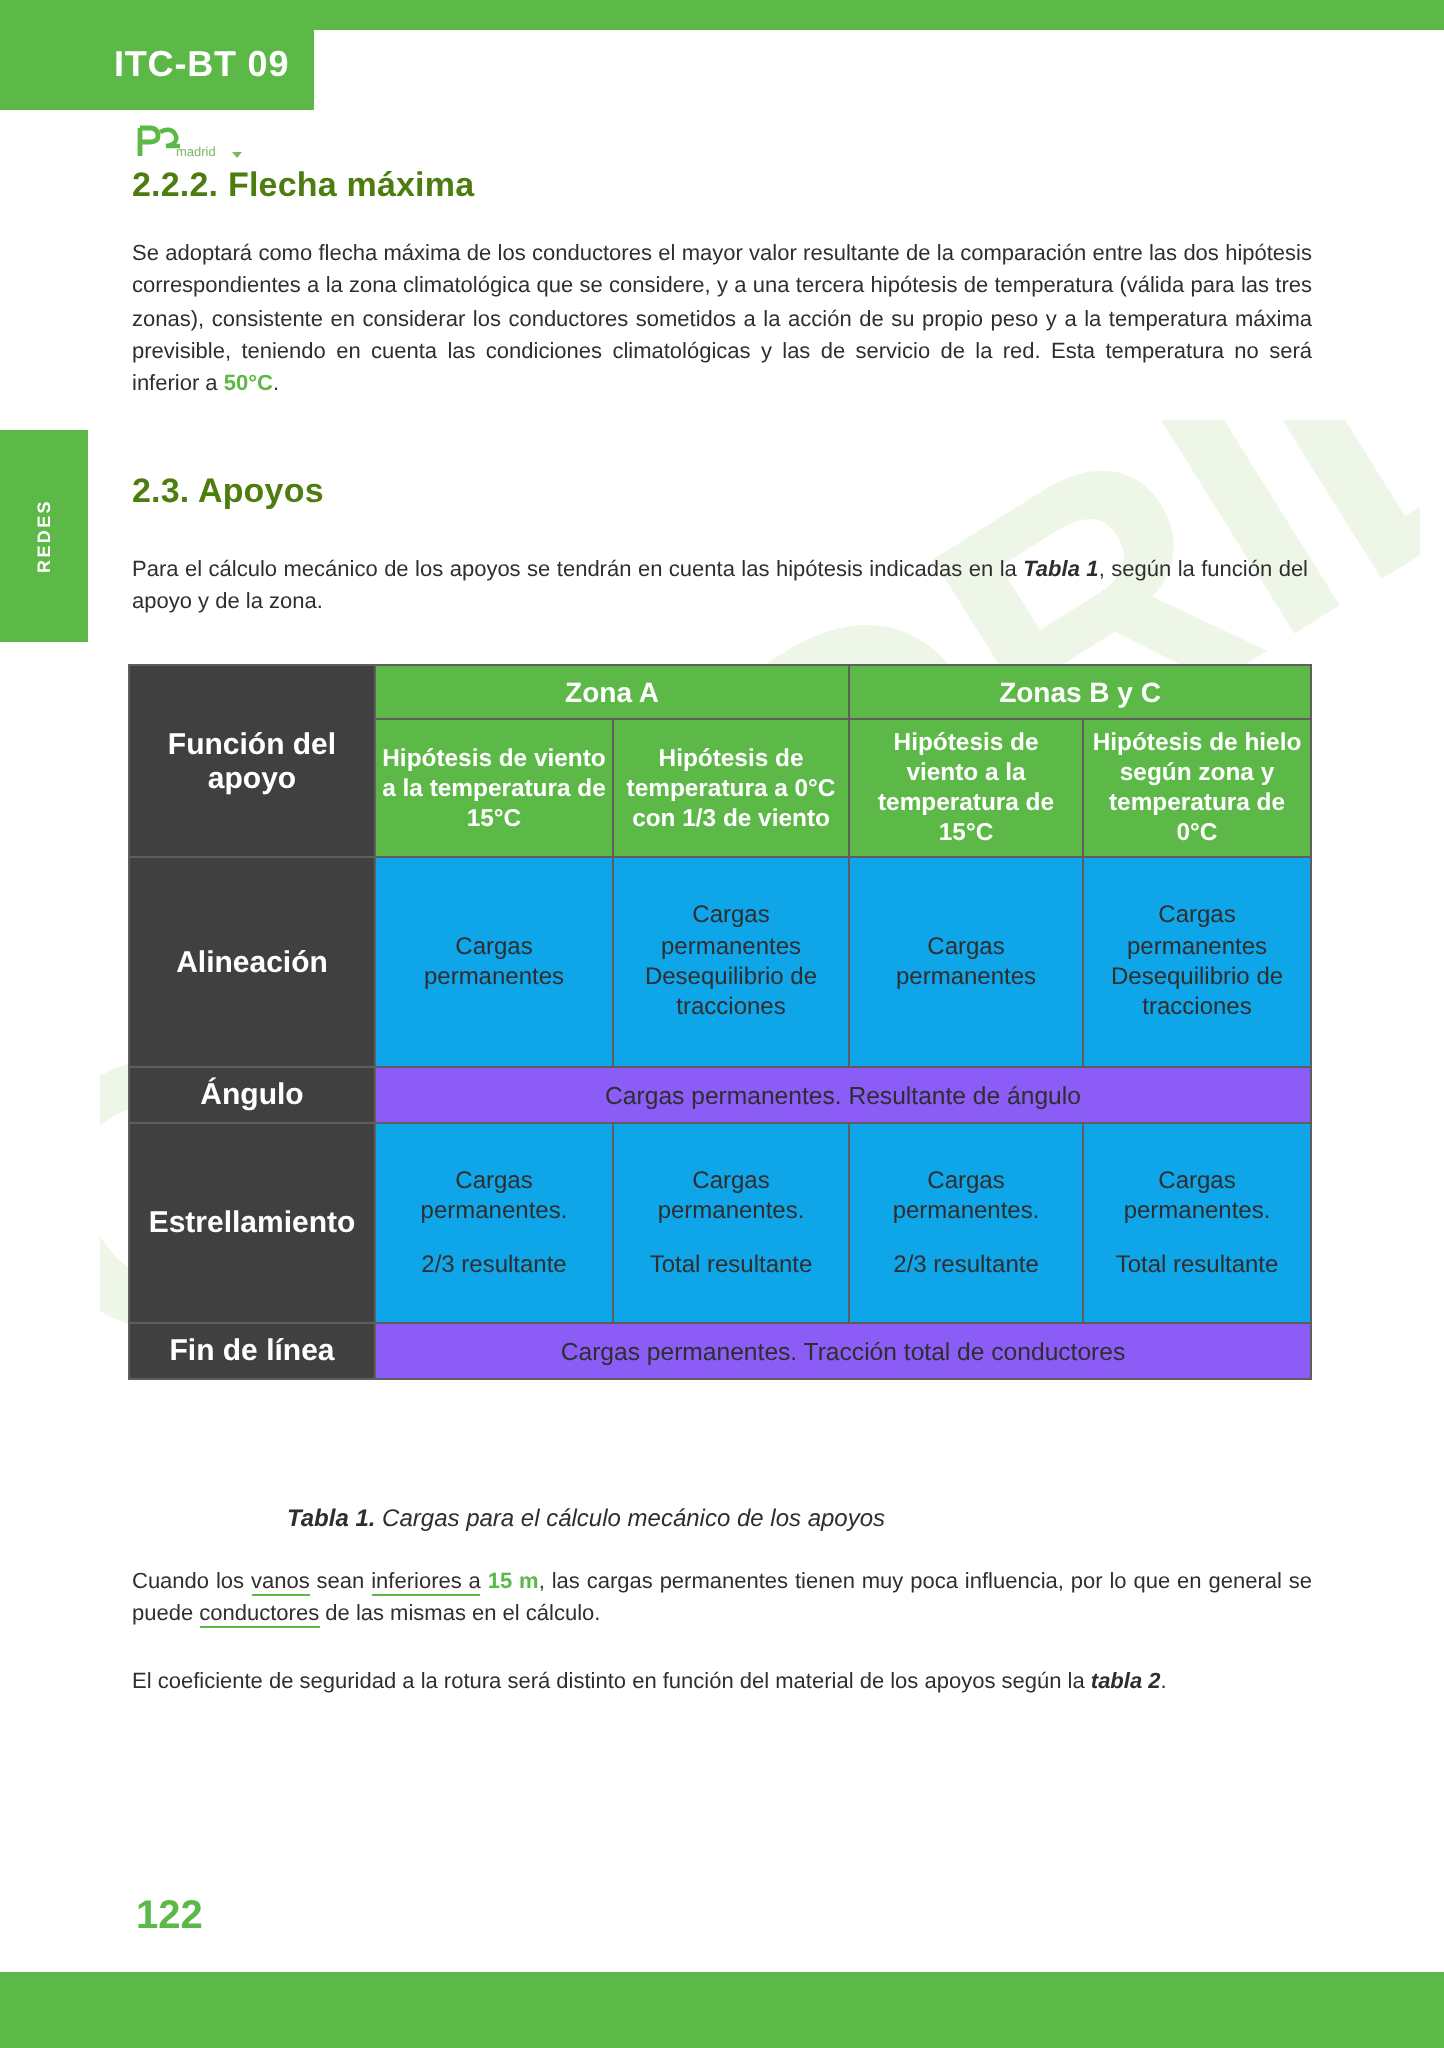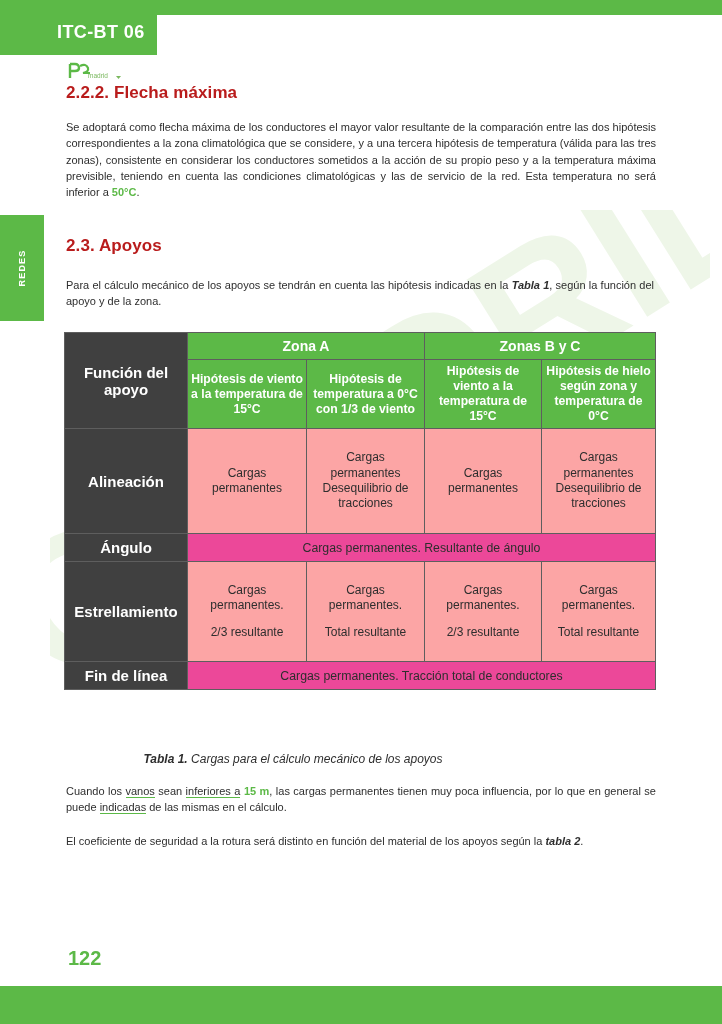--- a/index.html
+++ b/index.html
@@ -107,21 +107,21 @@
   
   .content {
     position: absolute;
     left: 0; top: 0;
     width: 722px;
     z-index: 2;
   }
   .h2 {
     position: absolute;
     left: 66px;
-    color: #b91c1c;
+    color: #4d7c0f;
     font-size: 17px;
     font-weight: bold;
     letter-spacing: 0.1px;
   }
   #heading-flecha { top: 83px; }
   #heading-apoyos { top: 236px; }
 
   .para {
     position: absolute;
     left: 66px;
@@ -176,28 +176,28 @@
     padding: 5px 3px;
   }
   .rowhead {
     background: #404040;
     color: #ffffff;
     font-size: 15px;
     font-weight: bold;
     padding: 5px 3px;
   }
   .cell-white {
-    background: #fca5a5;
+    background: #0ea5e9;
     color: #2e2e2e;
     font-size: 12px;
     line-height: 15.4px;
     padding: 20px 4px;
   }
   .cell-lightgreen {
-    background: #ec4899;
+    background: #8b5cf6;
     color: #2e2e2e;
     font-size: 12.3px;
     padding: 6px 4px;
   }
   .gap-line { display: block; height: 11px; }
 
   .tbl-caption {
     position: absolute;
     left: 0; top: 752px;
     width: 586px;
@@ -215,21 +215,21 @@
 <div class="page">
 
   <div class="watermark">
     <svg viewBox="0 0 660 620" xmlns="http://www.w3.org/2000/svg">
       <text x="-120" y="480" transform="rotate(-32 0 480)" font-family="Liberation Sans, sans-serif" font-size="185" font-weight="bold" fill="#eef6e8">PCMADRID</text>
     </svg>
   </div>
 
   <div class="header-band"></div>
   <div class="header-white"></div>
-  <div class="doc-code">ITC-BT 06</div>
+  <div class="doc-code">ITC-BT 09</div>
 
   <div class="brand-logo">
     <svg viewBox="0 0 60 20" xmlns="http://www.w3.org/2000/svg">
       <path d="M4 2 L4 16 M4 2 L9 2 Q13 2 13 6 Q13 9 9 9 L4 9" stroke="#5cb947" stroke-width="2.4" fill="none"></path>
       <path d="M14 4 Q20 1 22 6 Q23 10 17 11 L24 11" stroke="#5cb947" stroke-width="2.2" fill="none"></path>
       <text x="22" y="16" font-family="Liberation Sans, sans-serif" font-size="6.5" fill="#7ab85e">madrid</text>
       <path d="M50 14 l5 0 l-2.5 3 z" fill="#7ab85e"></path>
     </svg>
   </div>
 
@@ -293,21 +293,21 @@
           <tr>
             <td class="rowhead">Fin de línea</td>
             <td class="cell-lightgreen" colspan="4">Cargas permanentes. Tracción total de conductores</td>
           </tr>
         </tbody>
       </table>
     </div>
 
     <div class="tbl-caption"><b>Tabla 1.</b><span> Cargas para el cálculo mecánico de los apoyos</span></div>
 
-    <p class="para" id="para-vanos"><span>Cuando los </span><span class="ul-green">vanos</span><span> sean </span><span class="ul-green">inferiores a</span><span> </span><span class="green-text">15 m</span><span>, las cargas permanentes tienen muy poca influencia, por lo que en general se puede </span><span class="ul-green">indicadas</span><span> de las mismas en el cálculo.</span></p>
+    <p class="para" id="para-vanos"><span>Cuando los </span><span class="ul-green">vanos</span><span> sean </span><span class="ul-green">inferiores a</span><span> </span><span class="green-text">15 m</span><span>, las cargas permanentes tienen muy poca influencia, por lo que en general se puede </span><span class="ul-green">conductores</span><span> de las mismas en el cálculo.</span></p>
 
     <p class="para" id="para-coef"><span>El coeficiente de seguridad a la rotura será distinto en función del material de los apoyos según la </span><span class="italic-bold">tabla 2</span><span>.</span></p>
 
   </div>
 
   <div class="page-number">122</div>
   <div class="footer-band"></div>
 
 </div>
 

